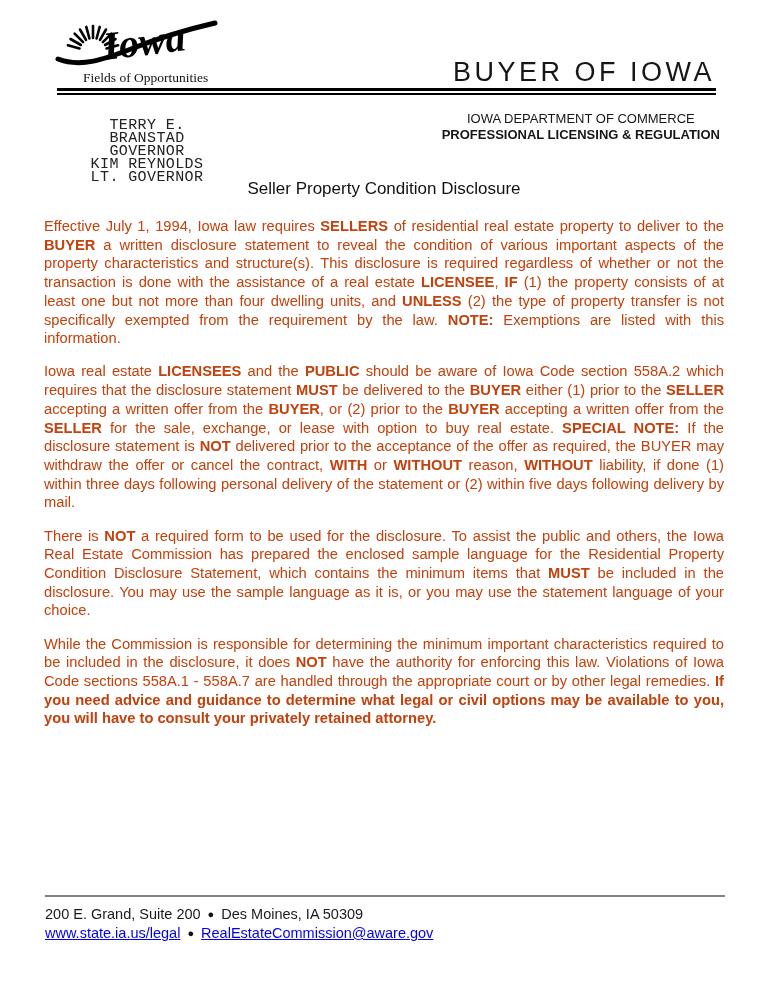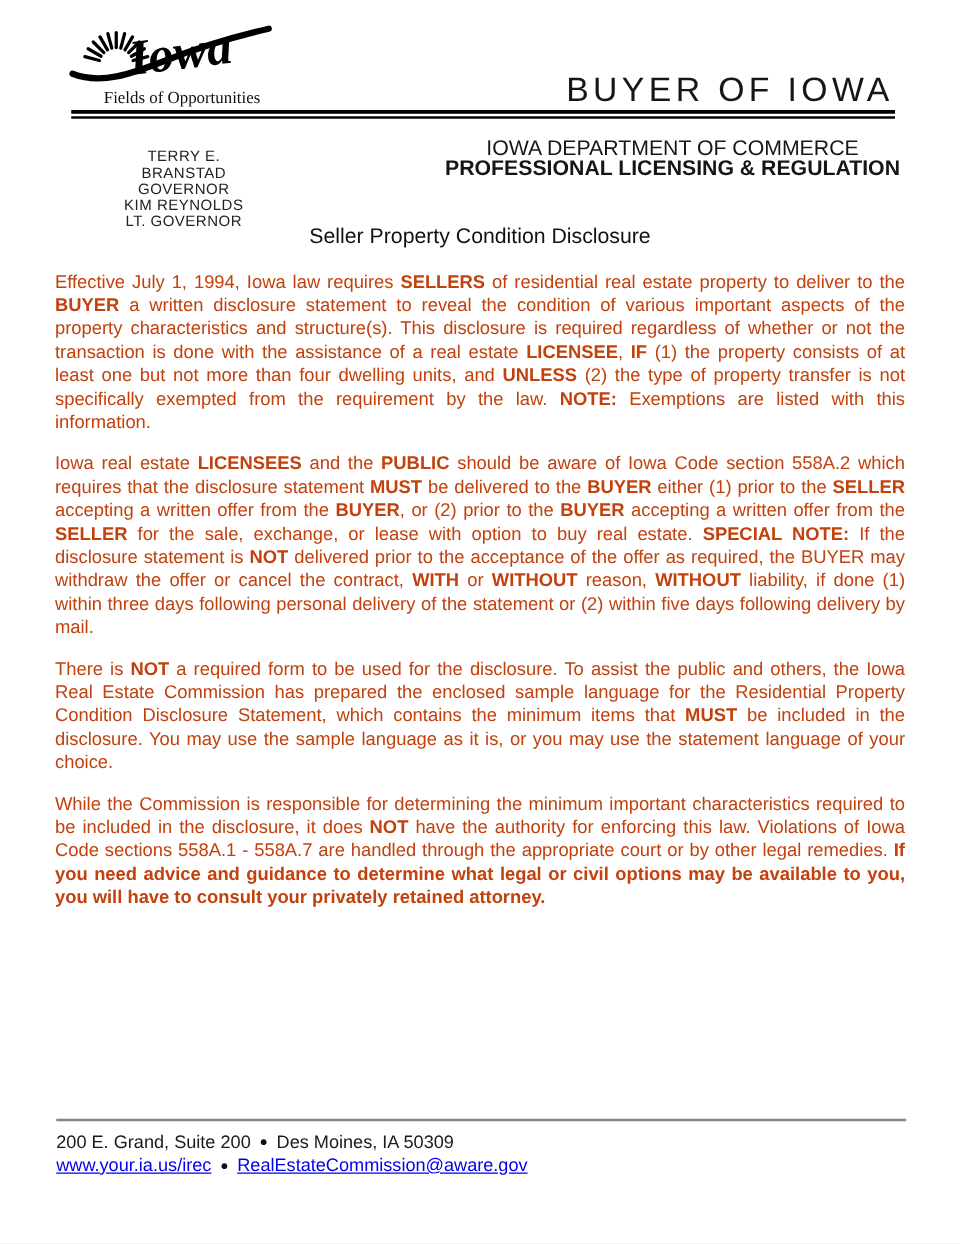--- a/index.html
+++ b/index.html
@@ -23,26 +23,26 @@
   }
   .state-title {
     position:absolute; right:53px; top:57px;
     font-size:27px; letter-spacing:3.5px; color:#161616; white-space:nowrap;
   }
   .double-rule { position:absolute; left:57px; right:52px; top:88px; }
   .double-rule .rule-a { height:3px; background:#000; }
   .double-rule .rule-b { height:2px; background:#000; margin-top:2px; }
   .gov-block {
     position:absolute; left:84px; top:119px; width:126px;
-    text-align:center; font-size:12px; line-height:13px;
-    letter-spacing:0.4px; color:#222;
+    text-align:center; font-size:15px; line-height:13px;
+    letter-spacing:0.4px; color:#222;font-family:Liberation Mono, monospace;
   }
   .dept-block {
     position:absolute; right:48px; top:111px;
-    text-align:center; font-size:17px; line-height:15.5px; color:#161616;
+    text-align:center; font-size:13px; line-height:15.5px; color:#161616;
   }
   .dept-block .dept-line2 { font-weight:bold; }
   
   .doc-body { position:absolute; left:44px; right:44px; top:179px; }
   .doc-title {
     text-align:center; font-size:17px; line-height:20px;
     font-weight:normal; margin-bottom:18px; color:#111;
   }
   .doc-body p {
     text-align:justify; font-size:14.7px; line-height:18.7px;
@@ -112,17 +112,17 @@
     <p><span>There is </span><span class="b">NOT</span><span> a required form to be used for the disclosure. To assist the public and others, the Iowa Real Estate Commission has prepared the enclosed sample language for the Residential Property Condition Disclosure Statement, which contains the minimum items that </span><span class="b">MUST</span><span> be included in the disclosure. You may use the sample language as it is, or you may use the statement language of your choice.</span></p>
     <p><span>While the Commission is responsible for determining the minimum important characteristics required to be included in the disclosure, it does </span><span class="b">NOT</span><span> have the authority for enforcing this law. Violations of Iowa Code sections 558A.1 - 558A.7 are handled through the appropriate court or by other legal remedies. </span><span class="b">If you need advice and guidance to determine what legal or civil options may be available to you, you will have to consult your privately retained attorney.</span></p>
   </div>
 
   <div class="footer">
     <div class="footer-rule"></div>
     <div class="footer-address">
       <span>200 E. Grand, Suite 200</span><span class="bullet">●</span><span>Des Moines, IA 50309</span>
     </div>
     <div class="footer-links">
-      <a href="#">www.your.ia.us/irec</a><span class="bullet">●</span><a href="#">RealEstateCommission@aware.gov</a>
+      <a href="#">www.state.ia.us/legal</a><span class="bullet">●</span><a href="#">RealEstateCommission@aware.gov</a>
     </div>
   </div>
 
 </div>
 
 </body></html>

